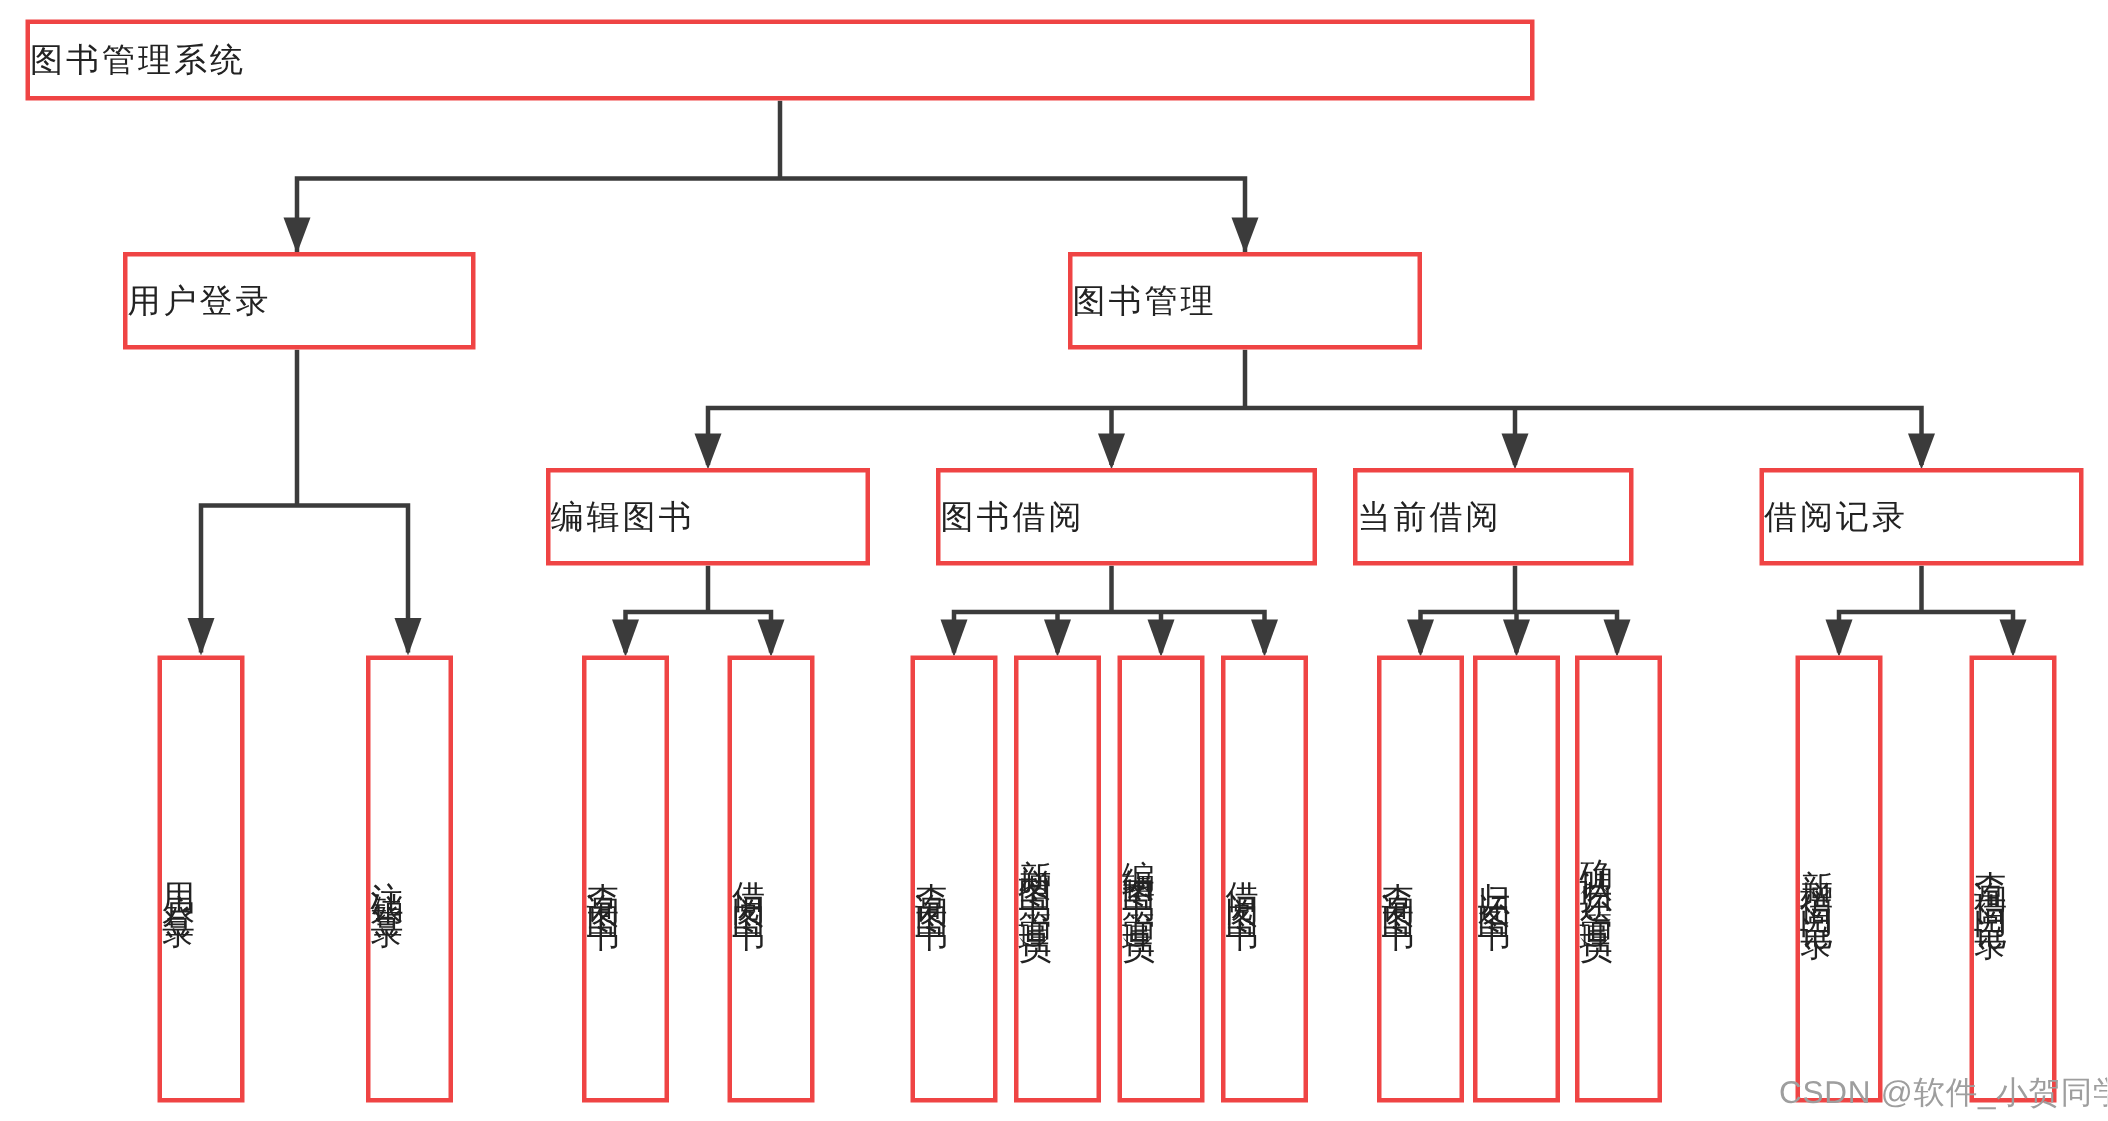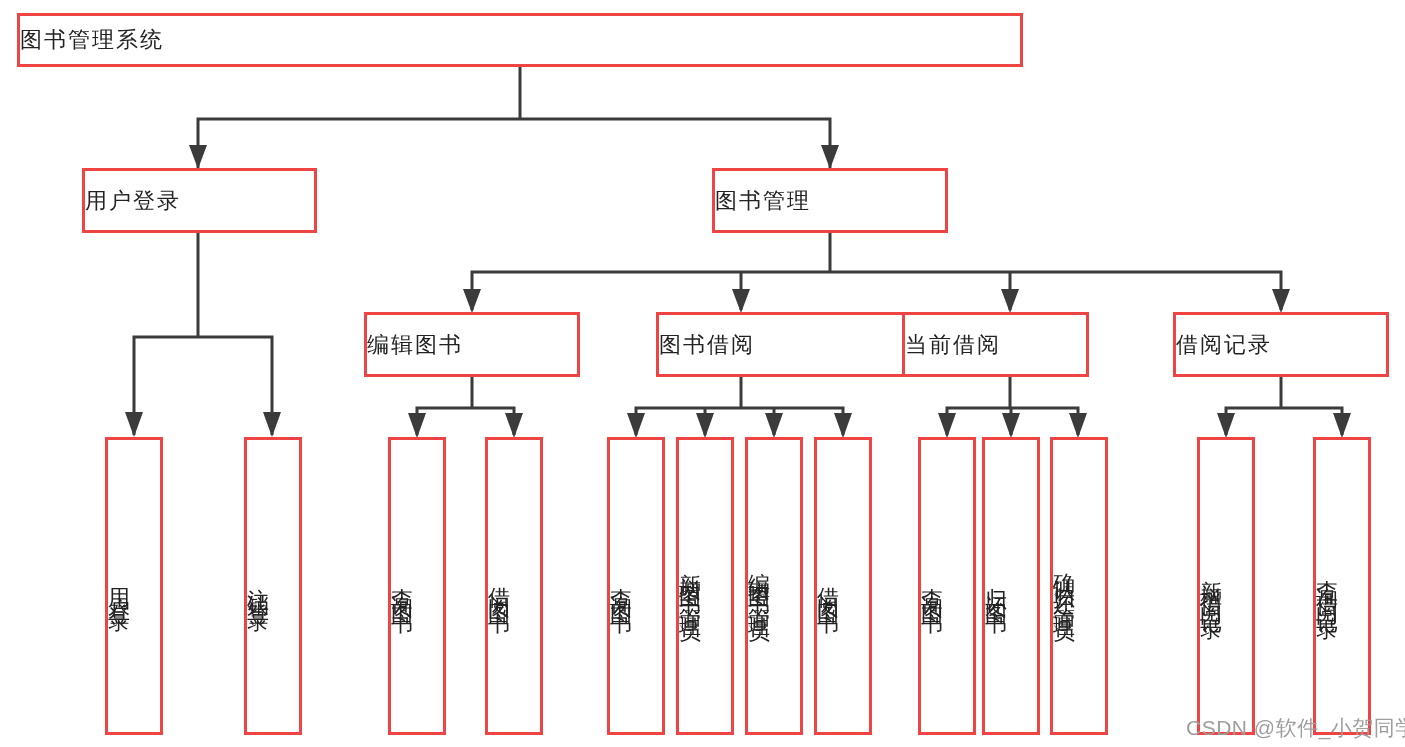--- a/index.html
+++ b/index.html
@@ -117,21 +117,21 @@
   <div class="node h" style="left:82px;top:168px;width:235px;height:65px;">
     <span>用户登录</span>
   </div>
   <div class="node h" style="left:712px;top:168px;width:236px;height:65px;">
     <span>图书管理</span>
   </div>
 
   <div class="node h" style="left:364px;top:312px;width:216px;height:65px;">
     <span>编辑图书</span>
   </div>
-  <div class="node h" style="left:656px;top:312px;width:254px;height:65px;">
+  <div class="node h" style="left:624px;top:312px;width:254px;height:65px;">
     <span>图书借阅</span>
   </div>
   <div class="node h" style="left:902px;top:312px;width:187px;height:65px;">
     <span>当前借阅</span>
   </div>
   <div class="node h" style="left:1173px;top:312px;width:216px;height:65px;">
     <span>借阅记录</span>
   </div>
 
   <div class="node leaf" style="left:105px;">

